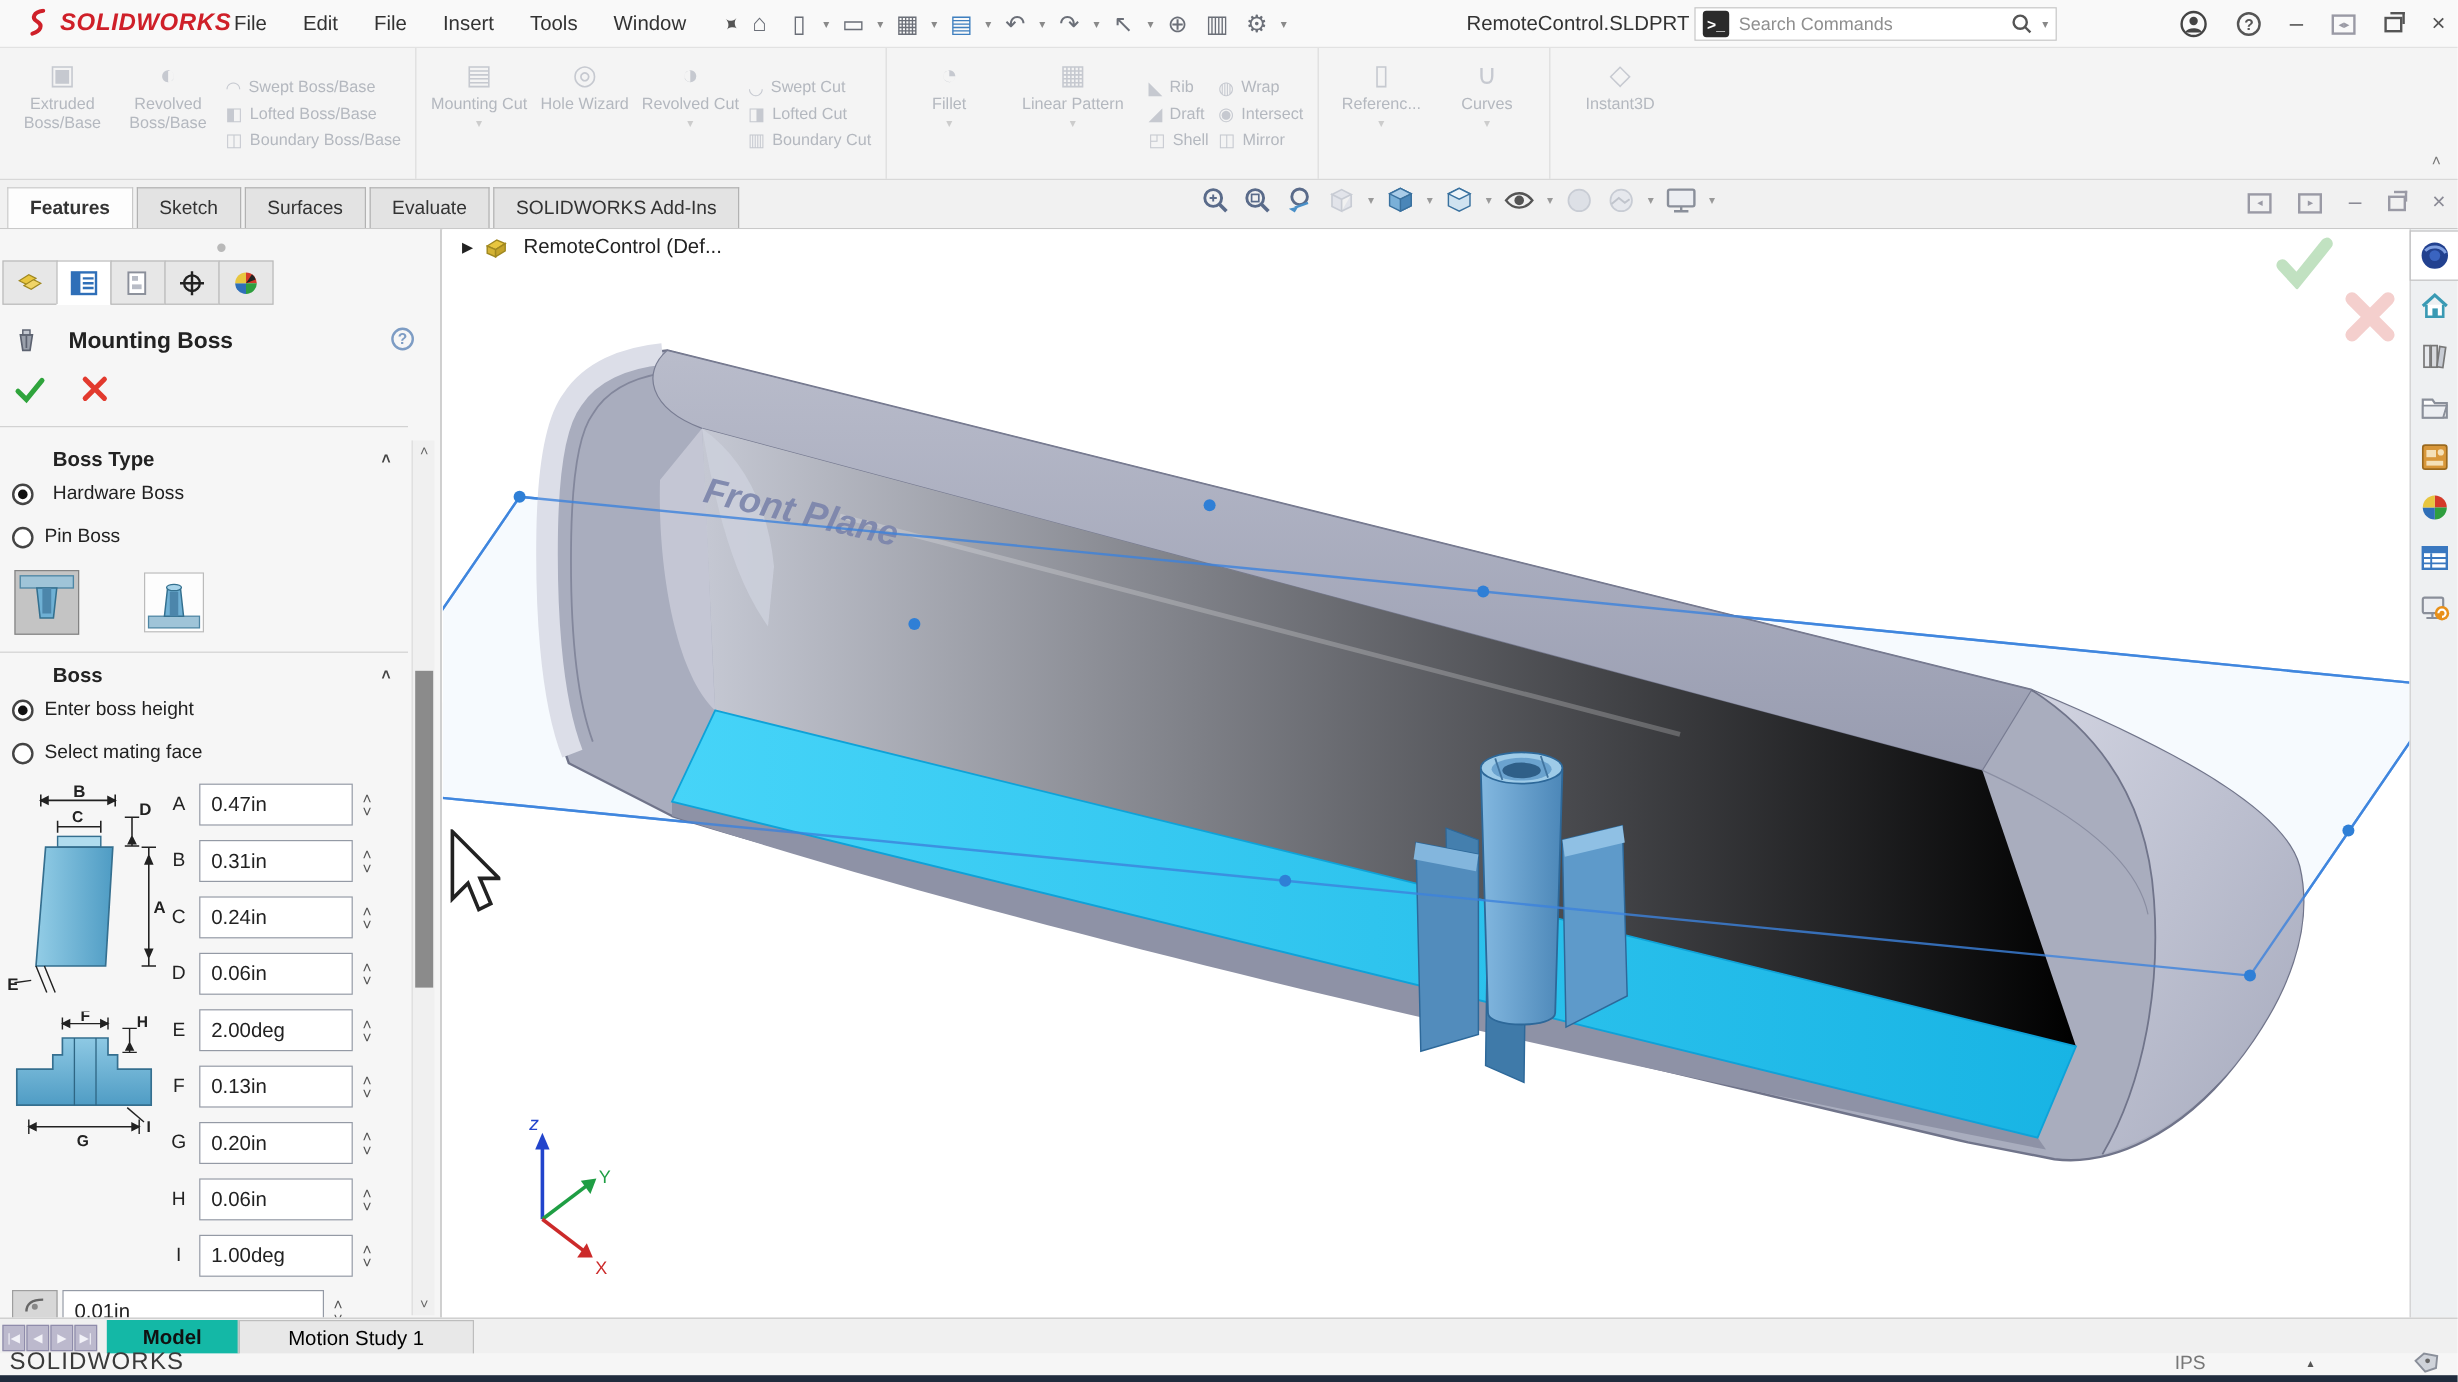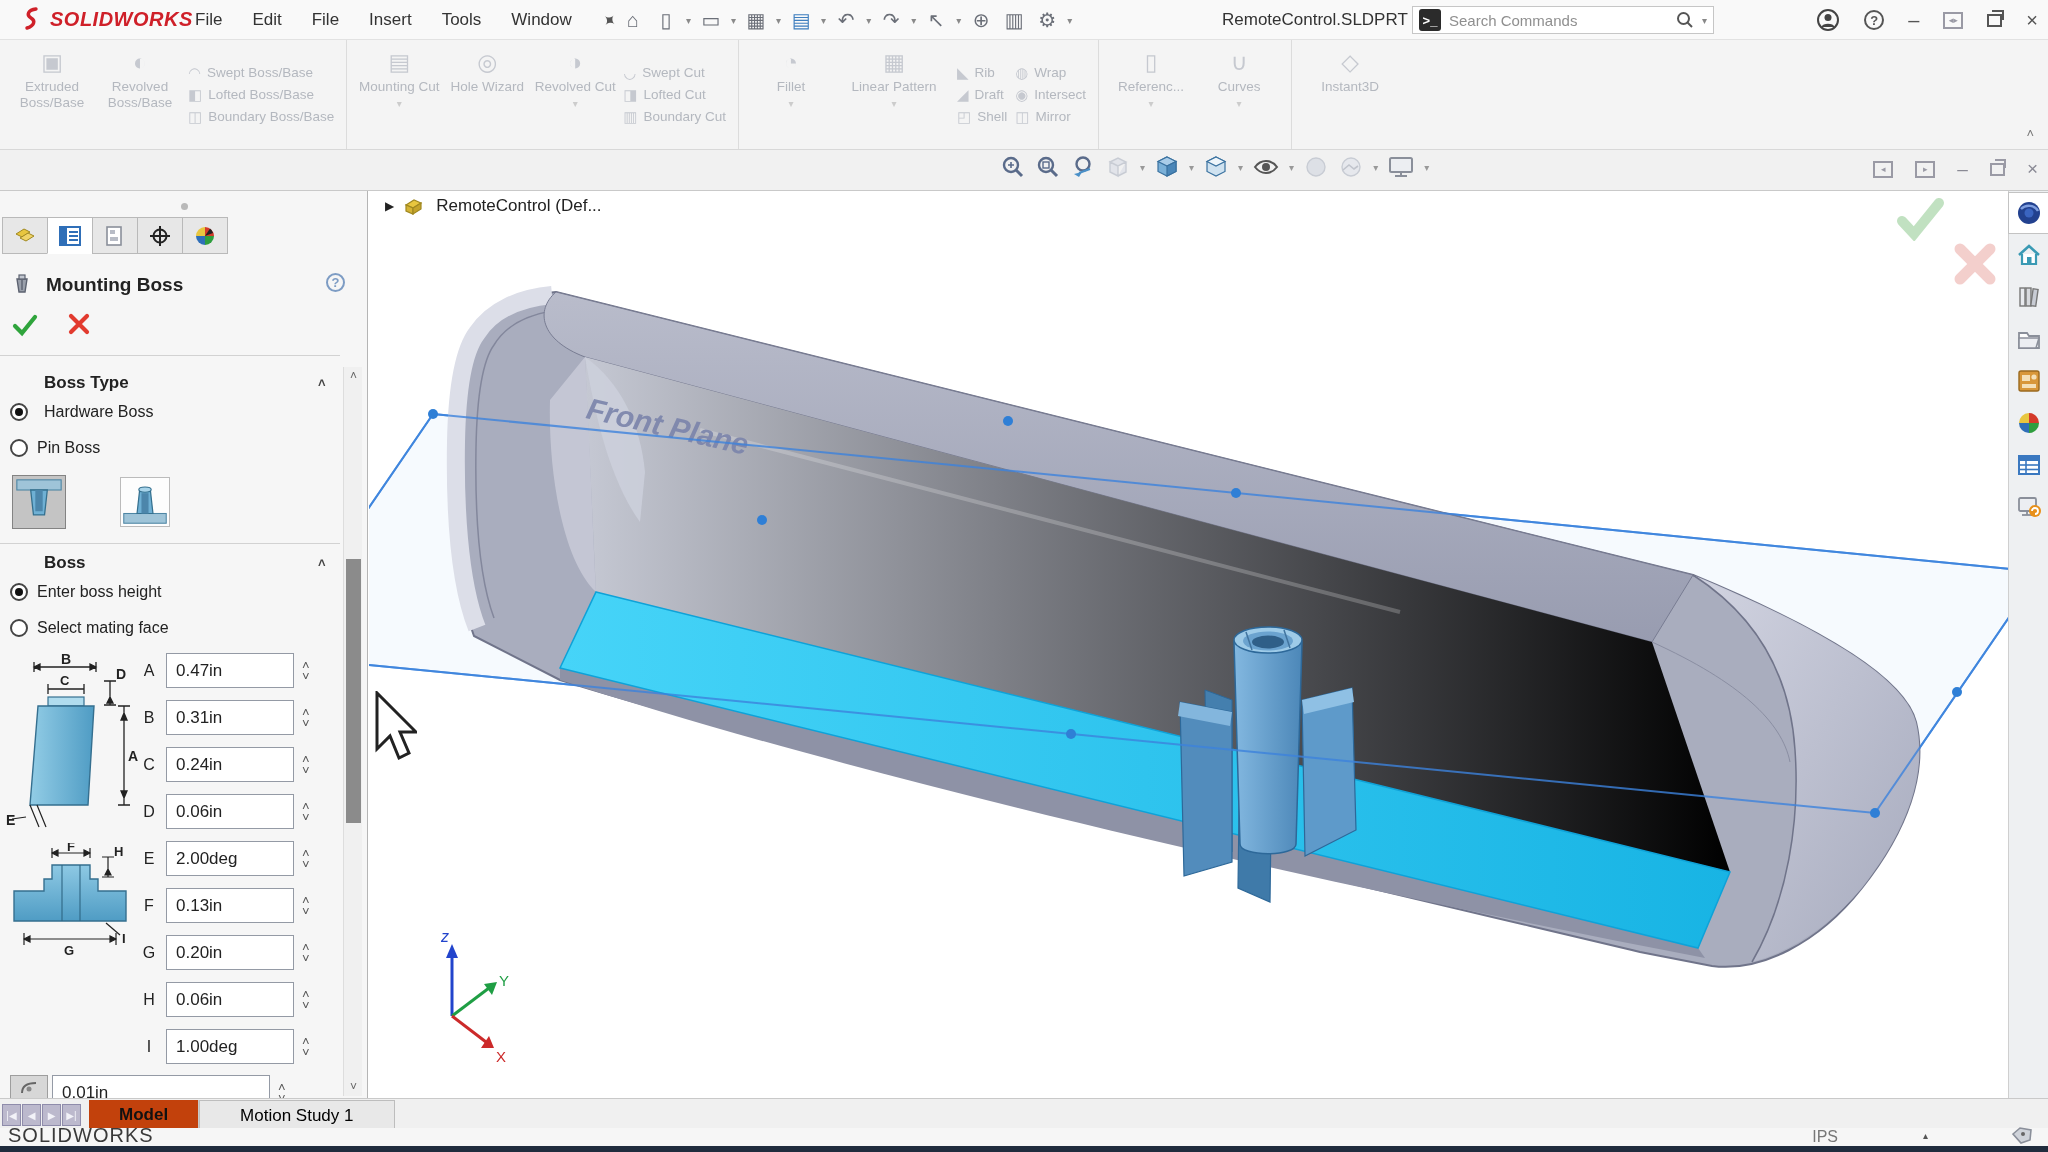--- a/index.html
+++ b/index.html
@@ -70,21 +70,21 @@
 
   
   .panel { position:absolute; left:0; top:191px; width:368px; height:907px; background:#f6f6f6;
            border-right:1px solid #b5b5b5; overflow:hidden; }
   .splitter-dot { position:absolute; left:181px; top:12px; width:7px; height:7px; border-radius:50%;
                   background:#b9b9b9; }
   .mgr-tabs { position:absolute; left:2px; top:26px; display:flex; }
   .mtab { width:46px; height:37px; background:#e7e7e7; border:1px solid #b9b9b9; margin-right:-1px;
           display:flex; align-items:center; justify-content:center; }
   .mtab.active { background:#fff; border-bottom-color:#fff; }
-  .pm-title { position:absolute; left:10px; top:82px; display:flex; align-items:center; gap:12px;text-align:right; }
+  .pm-title { position:absolute; left:10px; top:82px; display:flex; align-items:center; gap:23px;text-align:right; }
   .pm-title .t { font-size:19px; font-weight:bold; color:#222; }
   .pm-help { position:absolute; right:22px; top:82px; width:19px; height:19px; border:2px solid #7d9cc4;
              border-radius:50%; color:#7d9cc4; font-size:13px; font-weight:bold; display:flex;
              align-items:center; justify-content:center; }
   .okx { position:absolute; left:12px; top:122px; display:flex; gap:30px; }
   .sep { position:absolute; left:0; width:340px; border-top:1px solid #d2d2d2; }
   .sec-head { position:absolute; left:12px; font-size:17px; font-weight:bold; color:#222;margin-left:32px; }
   .sec-chev { position:absolute; left:318px; font-size:13px; color:#444; font-weight:bold; }
   .radio-row { position:absolute; left:10px; display:flex; align-items:center; gap:9px; font-size:16px; color:#222; }
   .radio { width:18px; height:18px; border:2px solid #444; border-radius:50%; background:#fff; flex:none; }
@@ -129,21 +129,21 @@
   .tp-cell { width:40px; height:40px; display:flex; align-items:center; justify-content:center;
              margin-top:2px; }
   .tp-cell.active { background:#fff; outline:1px solid #c3c3c3; }
 
   
   .modeltabs { position:absolute; left:0; top:1098px; width:2048px; height:30px; background:#f0f0f0;
                border-top:1px solid #c9c9c9; display:flex; align-items:flex-end; }
   .navbtns { display:flex; margin:0 8px 2px 2px; gap:1px; }
   .navbtn { width:19px; height:22px; background:#bcb9cd; border:1px solid #8f8cab; color:#f2f2f8;
             font-size:10px; display:flex; align-items:center; justify-content:center; }
-  .mtab-model { background:#c2410c; font-weight:bold; padding:5px 30px; font-size:17px; color:#111;
+  .mtab-model { background:#14b8a6; font-weight:bold; padding:5px 30px; font-size:17px; color:#111;
                 border-right:1px solid #c9c9c9; height:28px; }
   .mtab-motion { background:#e8e8e8; padding:5px 40px; border:1px solid #bdbdbd; border-bottom:none;
                  color:#000000; font-size:17px; height:28px; }
   .statusbar { position:absolute; left:0; top:1128px; width:2048px; height:18px; background:#f6f6f6; }
   .status-left { position:absolute; left:8px; top:-4px; font-size:20px; color:#3a3a3a; letter-spacing:1px; }
   .units { position:absolute; right:210px; top:0; font-size:16px; color:#777;margin-left:26px; }
   .units-caret { position:absolute; right:120px; top:2px; font-size:10px; color:#555; }
   .status-tag { position:absolute; right:14px; top:-2px; }
   .bottomline { position:absolute; left:0; top:1146px; width:2048px; height:6px; background:#202c3d; }
 </style>
@@ -323,20 +323,27 @@
   <div class="rgroup" style="border-right:none;">
     <div class="rlarge" style="width:100px;">
       <span class="ric">◇</span>
       <span>Instant3D</span>
     </div>
   </div>
 </div>
 <span class="ribbon-collapse">˄</span>
 
 <div class="tabrow">
+  <div class="ctabs">
+    <span class="ctab active">Features</span>
+    <span class="ctab">Sketch</span>
+    <span class="ctab">Surfaces</span>
+    <span class="ctab">Evaluate</span>
+    <span class="ctab">SOLIDWORKS Add-Ins</span>
+  </div>
   <div class="headsup">
     <span class="hico">
       <svg width="26" height="26" viewBox="0 0 26 26">
           <circle cx="11" cy="11" r="7" fill="none" stroke="#5a6b8a" stroke-width="2.4"></circle>
           <line x1="16" y1="16" x2="22" y2="22" stroke="#5a6b8a" stroke-width="3"></line>
           <path d="M8,11 h6 M11,8 v6" stroke="#5a6b8a" stroke-width="1.6"></path>
         </svg>
     </span>
     <span class="hico">
       <svg width="26" height="26" viewBox="0 0 26 26">

